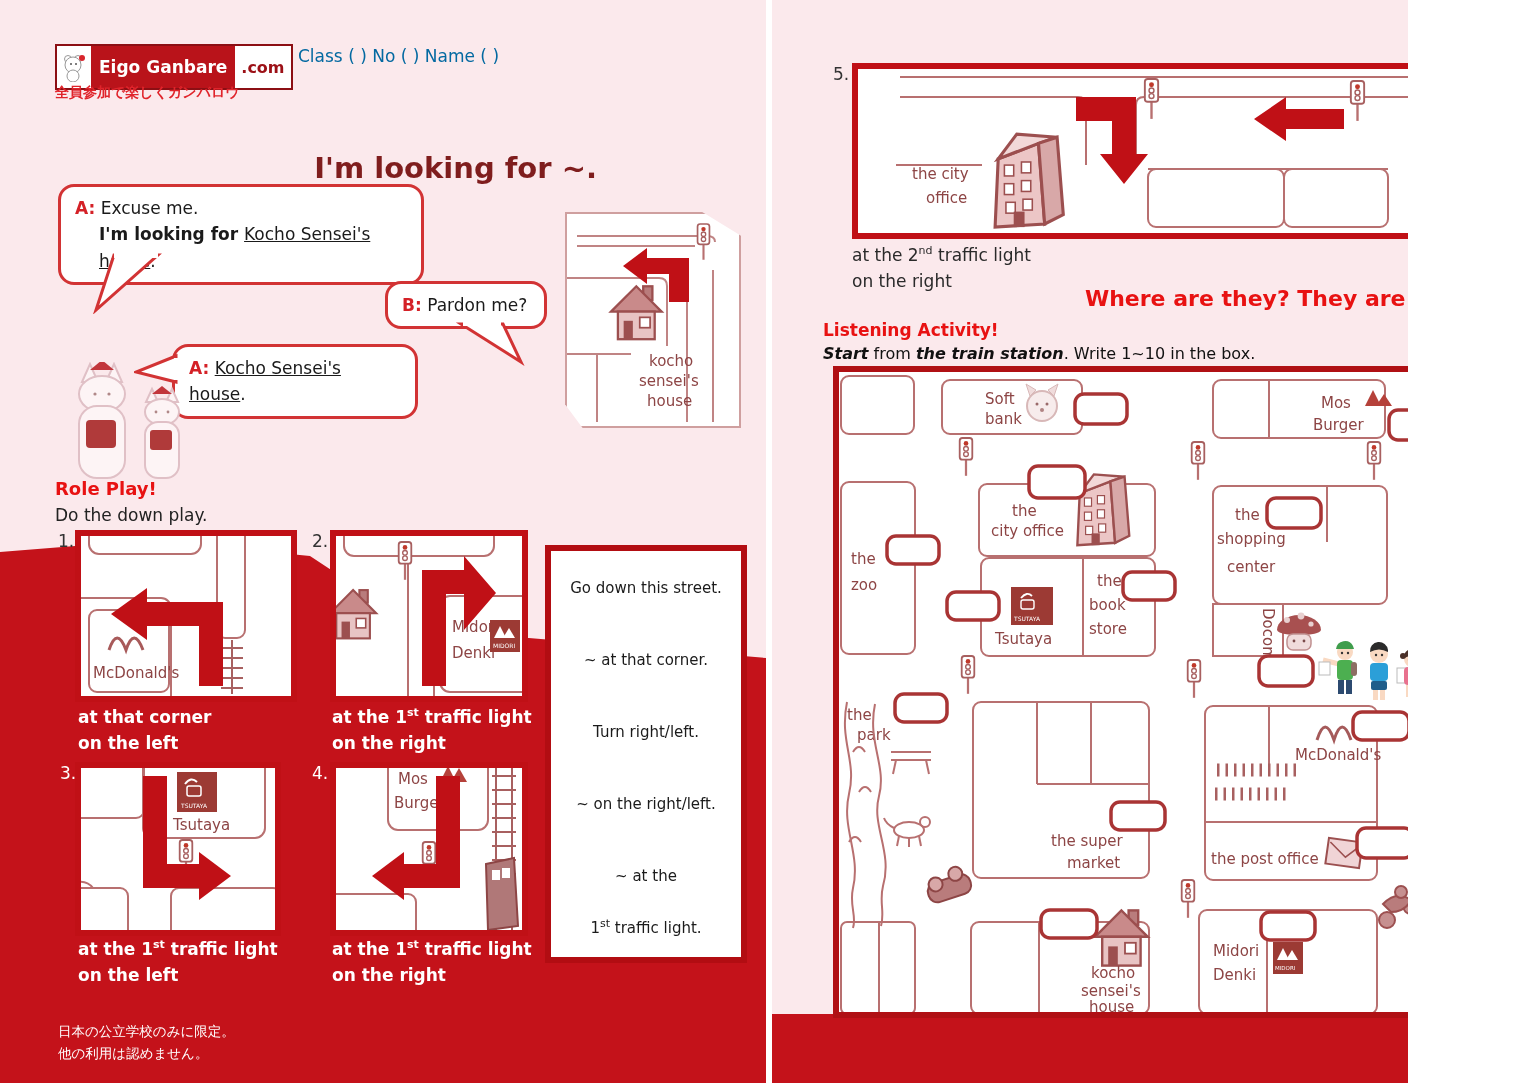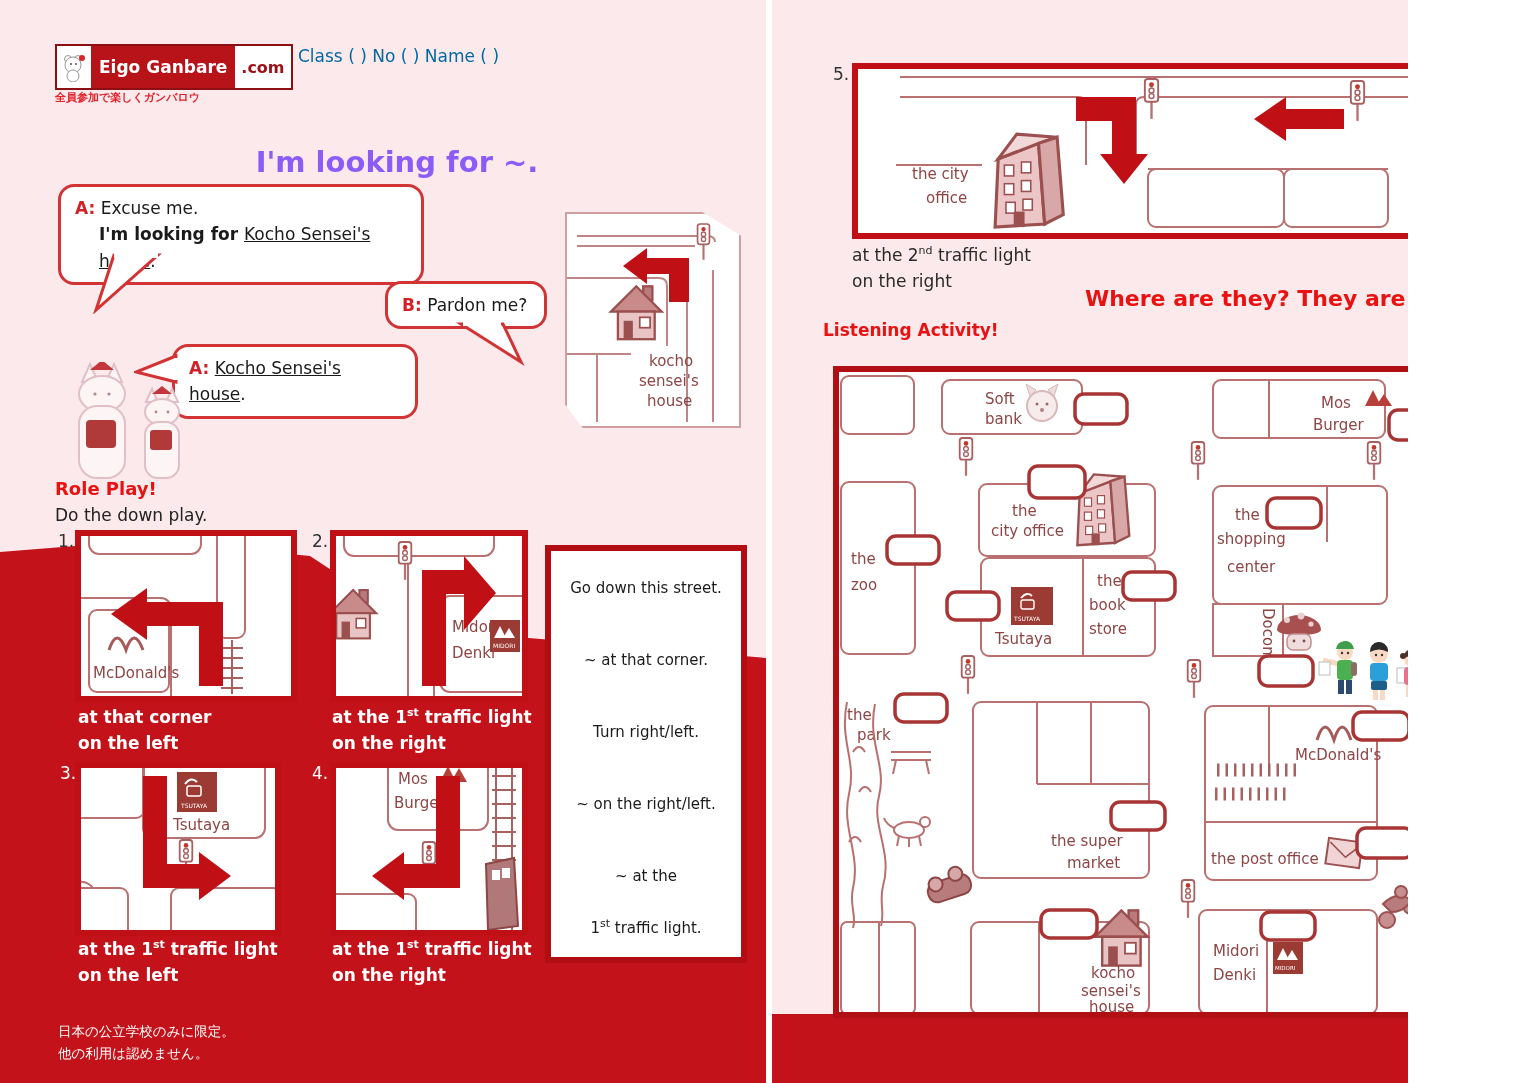--- a/index.html
+++ b/index.html
@@ -14,23 +14,23 @@
   .right-red-bottom{position:absolute;left:0;top:1014px;width:764px;height:69px;background:#c4121a;}
   .right-red-wedge{position:absolute;left:690px;top:556px;width:74px;height:458px;background:#c4121a;
     clip-path:polygon(100% 0,100% 100%,0 100%,0 19%);}
   
   .logo{position:absolute;left:55px;top:44px;height:42px;display:flex;align-items:stretch;
         border:2px solid #8c0f14;background:#b9131a;}
   .logo-mascot{width:34px;background:#ffffff;display:flex;align-items:center;justify-content:center;}
   .logo-name{color:#ffffff;font-weight:bold;font-size:17px;display:flex;align-items:center;padding:0 8px;}
   .logo-com{background:#ffffff;color:#9c1016;font-weight:bold;font-size:16px;display:flex;align-items:center;padding:12px 6px;}
   .class-line{position:absolute;left:298px;top:46px;color:#0369a1;font-size:17px;}
-  .tagline{position:absolute;left:55px;top:90px;color:#e0242b;font-size:11px;font-weight:bold;}
-  .main-title{position:absolute;left:197px;top:145px;width:400px;text-align:center;
-              color:#8b5cf6;font-weight:bold;font-size:29px;}
+  .tagline{position:absolute;left:55px;top:84px;color:#e0242b;font-size:14px;font-weight:bold;}
+  .main-title{position:absolute;left:197px;top:151px;width:400px;text-align:right;
+              color:#7f1d1d;font-weight:bold;font-size:29px;}
   
   .bubble{position:absolute;background:#ffffff;border:3px solid #d23334;border-radius:16px;
           padding:8px 14px;font-size:17px;color:#1a1a1a;line-height:1.55;}
   .sp{color:#d42127;font-weight:bold;}
   .uline{text-decoration:underline;}
   .b{font-weight:bold;}
   .indent{margin-left:24px;}
   .tail{position:absolute;}
   
   .rp-heading{position:absolute;left:55px;top:478px;color:#e81212;font-weight:bold;font-size:18px;}
@@ -366,20 +366,23 @@
       <polygon points="358,50 390,28 390,40 448,40 448,60 390,60 390,72" fill="#c01016"></polygon>
     </svg>
   </div>
   <div class="cap cap-dark" style="left:852px;top:242px;">
     <div><span>at the 2</span><sup>nd</sup><span> traffic light</span></div>
     <div>on the right</div>
   </div>
 
   <div class="where">Where are they? They are ~.</div>
   <div class="listen-h">Listening Activity!</div>
+  <div class="listen-i">
+    <span class="bi">Start</span><span> from </span><span class="bi">the train station</span><span>.  Write 1~10 in the box.</span>
+  </div>
 
   <div class="qr">
     <svg width="84" height="84" viewBox="0 0 29 29" shape-rendering="crispEdges" fill="#a23a28">
       <rect x="0" y="0" width="7" height="7"></rect>
         <rect x="1" y="1" width="5" height="5" fill="#ffffff"></rect>
         <rect x="2" y="2" width="3" height="3"></rect>
       <rect x="22" y="0" width="7" height="7"></rect>
         <rect x="23" y="1" width="5" height="5" fill="#ffffff"></rect>
         <rect x="24" y="2" width="3" height="3"></rect>
       <rect x="0" y="22" width="7" height="7"></rect>

